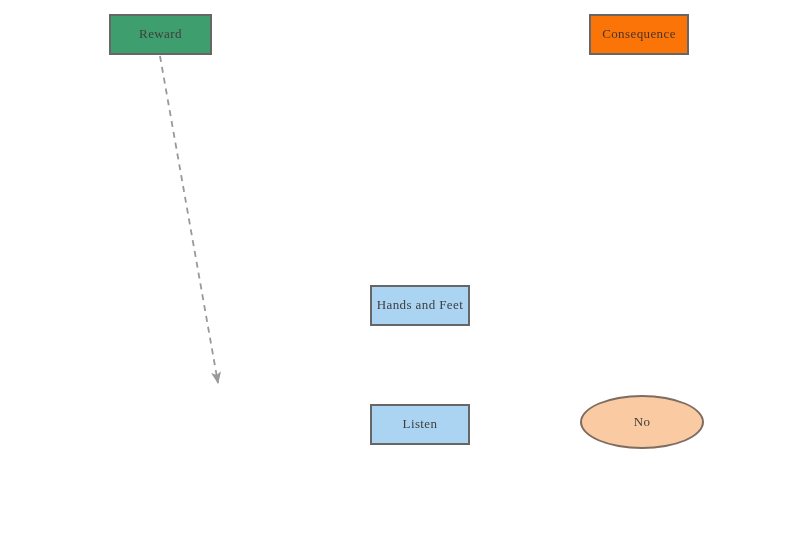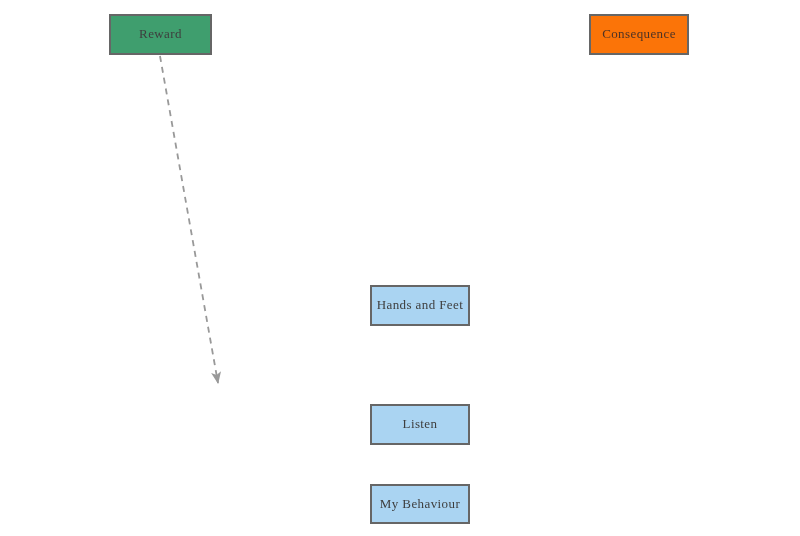--- a/index.html
+++ b/index.html
@@ -70,16 +70,16 @@
     </div>
     <div class="node rect" style="left: 589px; top: 14px; width: 100px; height: 41px; background: rgb(251, 116, 8); border-color: rgb(102, 102, 102); color: rgb(77, 51, 38);">
       <span>Consequence</span>
     </div>
     <div class="node rect" style="left: 370px; top: 285px; width: 100px; height: 41px; background: rgb(170, 212, 242); border-color: rgb(102, 102, 102); color: rgb(62, 62, 62);">
       <span>Hands and Feet</span>
     </div>
     <div class="node rect" style="left: 370px; top: 404px; width: 100px; height: 41px; background: rgb(170, 212, 242); border-color: rgb(102, 102, 102); color: rgb(62, 62, 62);">
       <span>Listen</span>
     </div>
-    <div class="node rect" style="left: 370px; top: 484px; width: 100px; height: 40px; background: rgb(170, 212, 242); border-color: rgb(102, 102, 102); color: rgb(62, 62, 62);">
-      <span>My Behaviour</span>
+    <div class="node ellipse" style="left: 580px; top: 395px; width: 124px; height: 54px; background: rgb(250, 203, 163); border-color: rgb(127, 108, 96); color: rgb(70, 59, 49);">
+      <span>No</span>
     </div>
   </div>
 
 </body></html>

